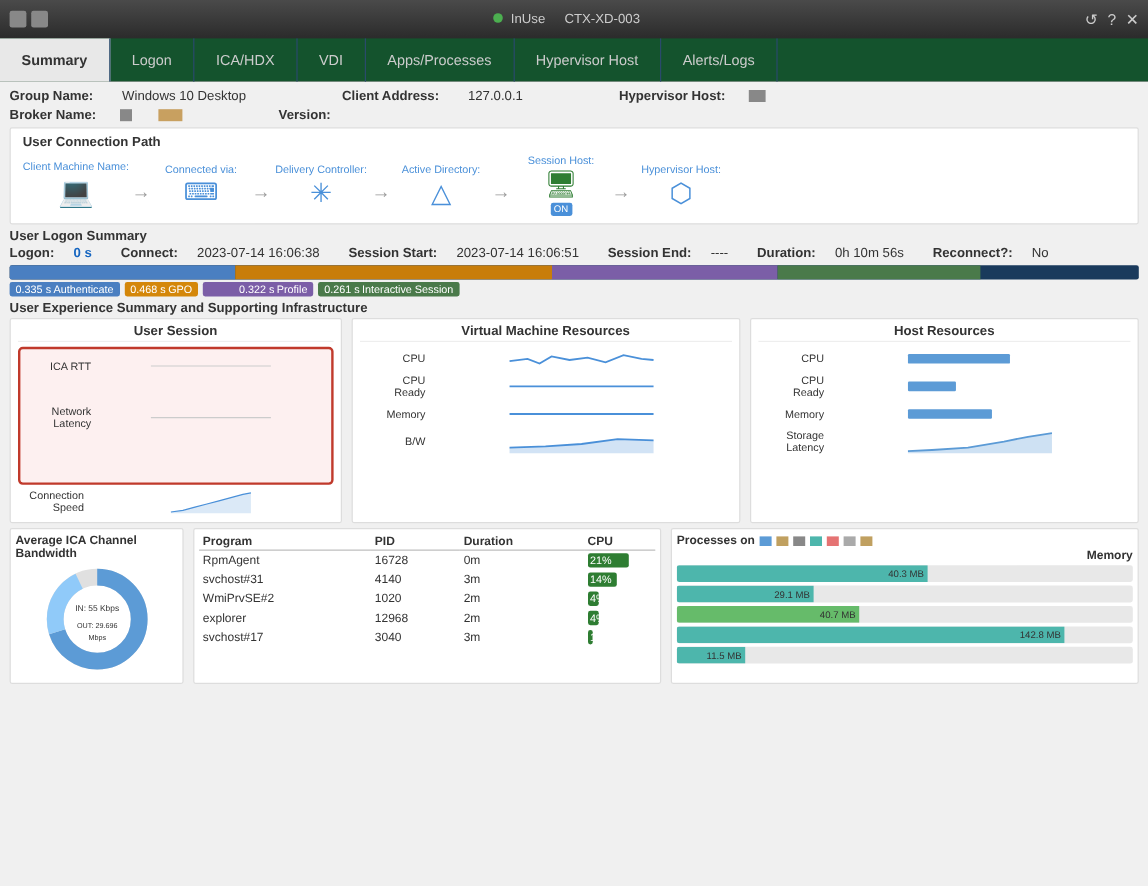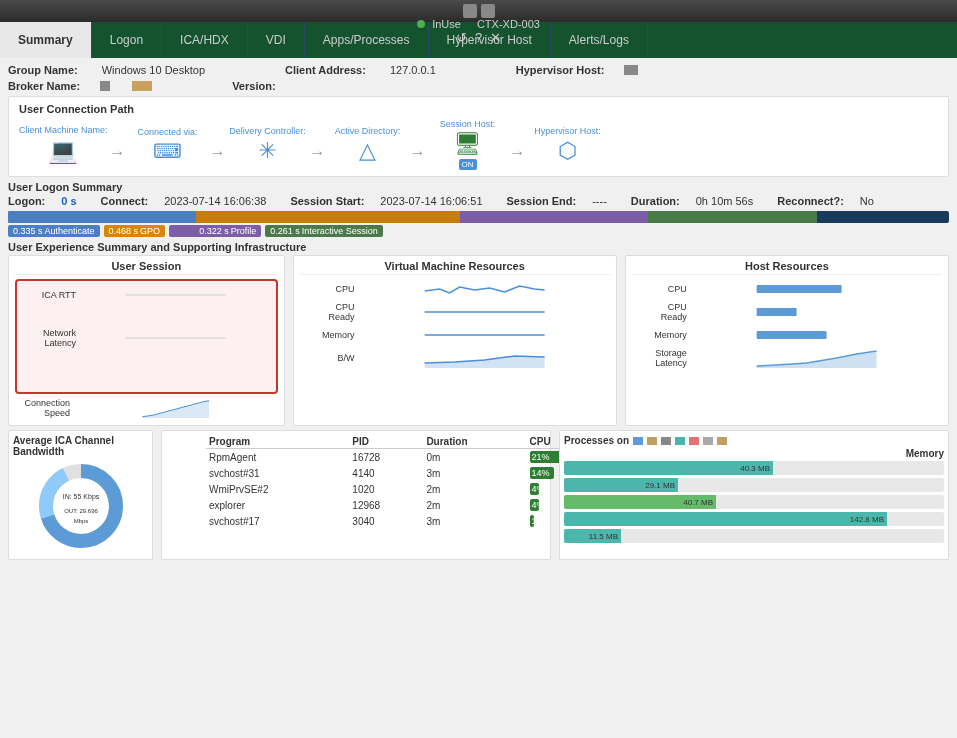--- a/index.html
+++ b/index.html
@@ -4,23 +4,22 @@
   <style>
     * { box-sizing: border-box; margin: 0; padding: 0; }
     body { font-family: Arial, sans-serif; font-size: 11px; background: #2b2b2b; color: #333; width: 957px; height: 738px; overflow: hidden; }
     
     .title-bar {
       background: linear-gradient(to bottom, #4a4a4a, #2b2b2b);
       height: 22px;
       display: flex;
       align-items: center;
       justify-content: space-between;
-      padding: 4px 8px;
+      padding: 16px 8px;
       color: #ccc;
-      flex-direction: column;
     }
     .title-bar-left { display: flex; gap: 4px; }
     .title-bar-btn { width: 14px; height: 14px; border-radius: 2px; background: #666; }
     .title-bar-center { display: flex; align-items: center; gap: 16px; font-size: 11px; }
     .status-dot { width: 8px; height: 8px; border-radius: 50%; background: #4caf50; display: inline-block; margin-right: 4px; }
     .title-bar-right { display: flex; gap: 8px; }
     .tb-icon { color: #ccc; cursor: pointer; font-size: 13px; }
 
     .tab-bar {
       background: #14532d;
@@ -166,21 +165,21 @@
       flex: 1;
       background: #fff;
       border: 1px solid #ddd;
       padding: 4px;
       border-radius: 2px;
       text-align: right;
     }
 
     .donut-container { display: flex; justify-content: center; align-items: center; margin: 4px 0; }
     
-    .proc-table { width: 100%; border-collapse: collapse; font-size: 10px; margin-left: 40px; }
+    .proc-table { width: 100%; border-collapse: collapse; font-size: 10px; }
     .proc-table th { font-weight: bold; text-align: left; padding: 1px 3px; border-bottom: 1px solid #ccc; }
     .proc-table td { padding: 2px 3px; }
     .proc-bar { height: 12px; border-radius: 2px; display: flex; align-items: center; padding-left: 2px; font-size: 9px; color: white; }
     .proc-bar-green { background: #2e7d32; }
 
     .mem-bar-container { display: flex; align-items: center; gap: 4px; margin-bottom: 3px; }
     .mem-bar-wrap { flex: 1; background: #e8e8e8; height: 14px; border-radius: 2px; position: relative; overflow: hidden; }
     .mem-bar-fill { height: 100%; display: flex; align-items: center; padding-right: 3px; justify-content: flex-end; font-size: 8px; color: #333; }
 
     .hypervisor-icon { width: 14px; height: 10px; background: #888; display: inline-block; }

